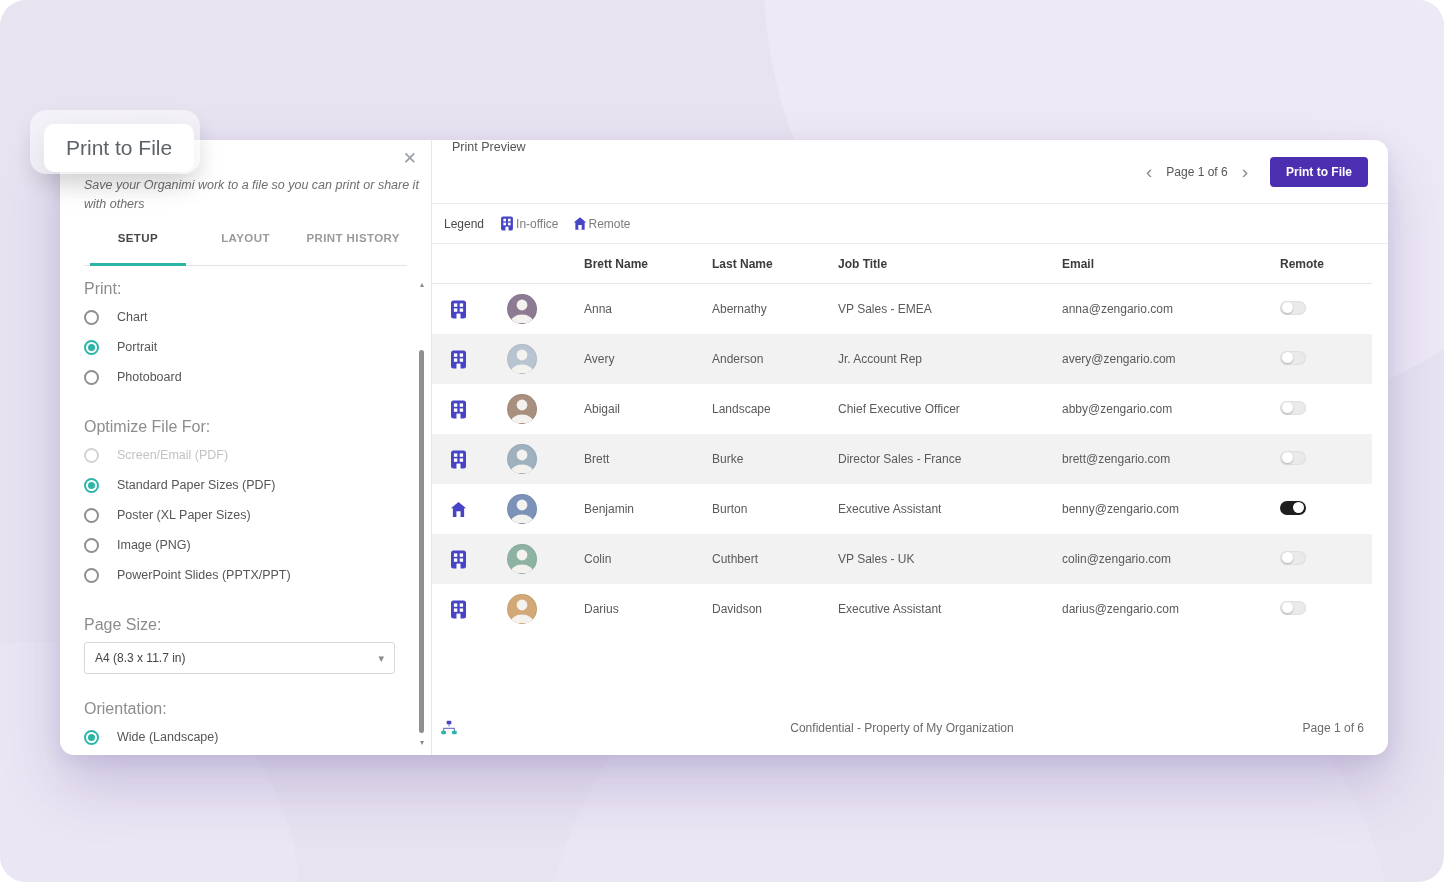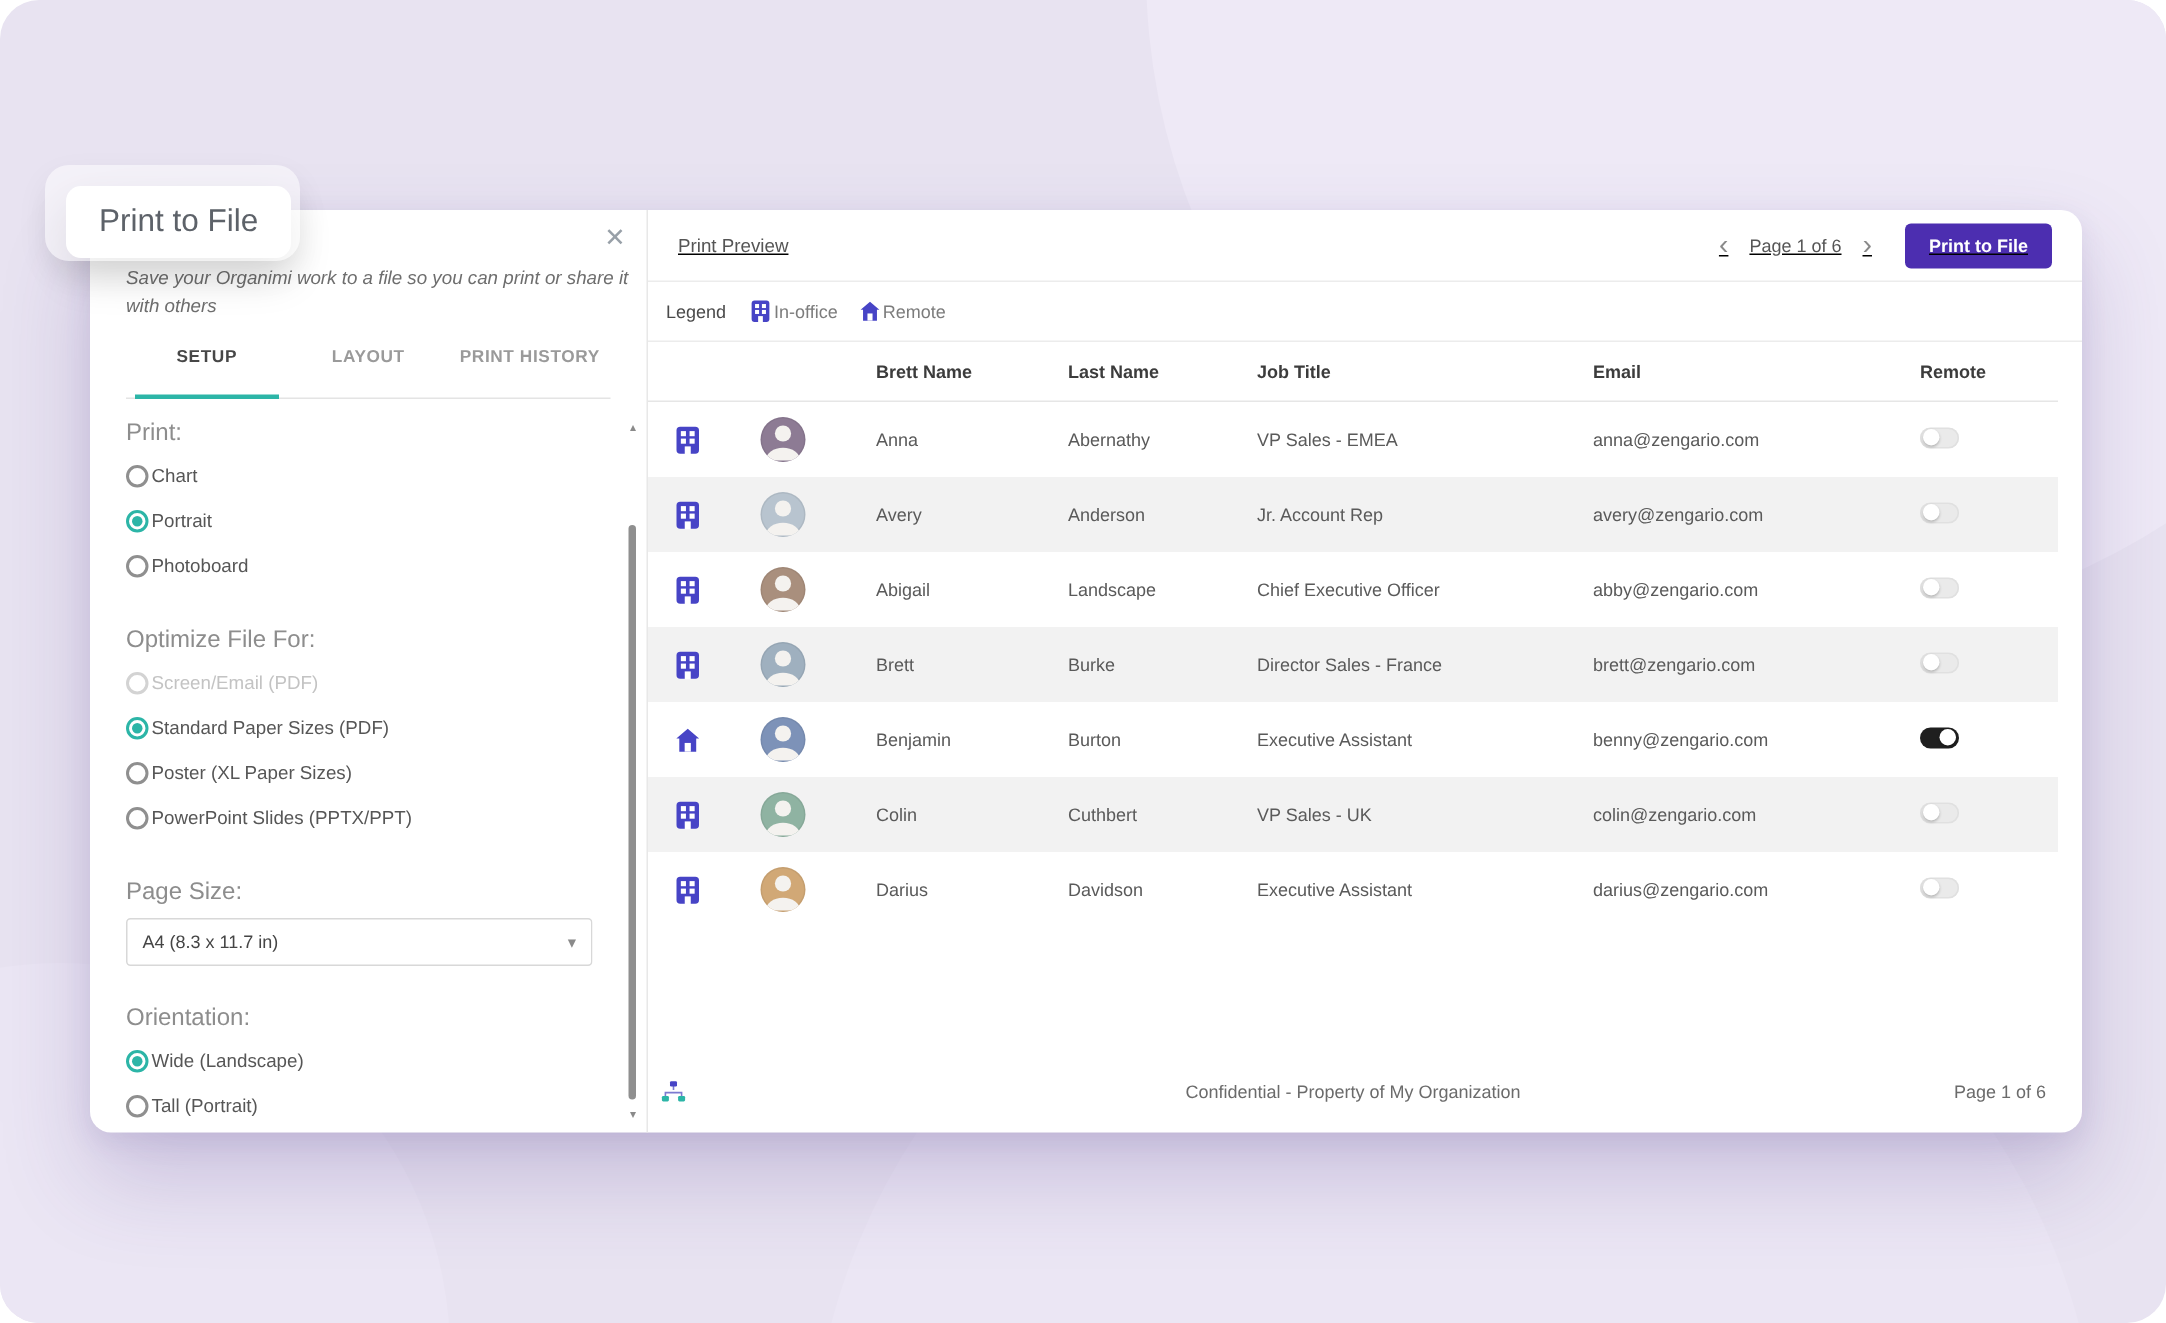--- a/index.html
+++ b/index.html
@@ -57,21 +57,21 @@
   .tab.active { color: #474747; }
   .tab.active::after {
     content: ""; position: absolute; left: 6px; right: 6px; bottom: -1px; height: 3px;
     background: var(--accent-teal, #2cb5a7);
   }
 
   .dlg-content { position: absolute; top: 134px; left: 24px; right: 36px; bottom: 0; overflow: hidden; }
   .group-label { font-size: 16px; color: #8d8d8d; margin: 26px 0 4px; }
   .group-label.first { margin-top: 6px; }
 
-  .radio-row { display: flex; align-items: center; gap: 2px; height: 30px; cursor: pointer; }
+  .radio-row { display: flex; align-items: center; gap: 18px; height: 30px; cursor: pointer; }
   .radio {
     width: 15px; height: 15px; border: 2px solid #8f8f8f; border-radius: 50%;
     background: #fff; position: relative; flex: 0 0 auto;
   }
   .radio-row.checked .radio { border-color: var(--accent-teal, #2cb5a7); }
   .radio-row.checked .radio::after {
     content: ""; position: absolute; inset: 2px; border-radius: 50%;
     background: var(--accent-teal, #2cb5a7);
   }
   .radio-row.disabled .radio { border-color: #d3d3d3; }
@@ -86,22 +86,22 @@
   .caret { color: #8a8a8a; font-size: 11px; }
 
   .dlg-scrollbar { position: absolute; top: 140px; bottom: 8px; right: 3px; width: 12px; }
   .sb-arrow { position: absolute; left: 0; width: 12px; text-align: center; font-size: 8px; color: #8a8a8a; cursor: pointer; }
   .sb-up { top: 0; } .sb-down { bottom: 0; }
   .sb-thumb { position: absolute; left: 3px; width: 5px; top: 70px; bottom: 14px; background: #8f8f8f; border-radius: 3px; cursor: pointer; }
 
   
   .preview-panel { position: absolute; left: 372px; top: 0; right: 0; bottom: 0; }
   .p-header {
-    height: 48px; border-bottom: 1px solid #ececec;
-    display: flex; align-items: center; justify-content: space-between; padding: 0 20px; text-decoration: underline;
+    height: 64px; border-bottom: 1px solid #ececec;
+    display: flex; justify-content: space-between; padding: 0 20px;
   }
   .p-title { font-size: 12.5px; color: #555; }
   .pager { display: flex; align-items: center; gap: 12px; }
   .chev { font-size: 19px; color: #8a8a8a; line-height: 1; cursor: pointer; padding: 0 2px; }
   .page-label { font-size: 12px; color: #555; }
   .print-btn {
     margin-left: 8px; height: 30px; padding: 0 16px;
     background: var(--accent-purple, #4c2eb0); color: #fff;
     font-size: 12px; font-weight: 700; border: none; border-radius: 4px;
     cursor: pointer; font-family: inherit;
@@ -226,20 +226,24 @@
   <label class="radio-row checked alt idx1">
     <span class="radio"></span>
     <span class="radio-label">Standard Paper Sizes (PDF)</span>
   </label>
 
   <label class="radio-row idx2">
     <span class="radio"></span>
     <span class="radio-label">Poster (XL Paper Sizes)</span>
   </label>
 
+  <label class="radio-row alt idx3">
+    <span class="radio"></span>
+    <span class="radio-label">Image (PNG)</span>
+  </label>
 
   <label class="radio-row idx4">
     <span class="radio"></span>
     <span class="radio-label">PowerPoint Slides (PPTX/PPT)</span>
   </label>
 </div>
 
         <div class="group-label">Page Size:</div>
         <div class="select-box">
           <span>A4 (8.3 x 11.7 in)</span>

